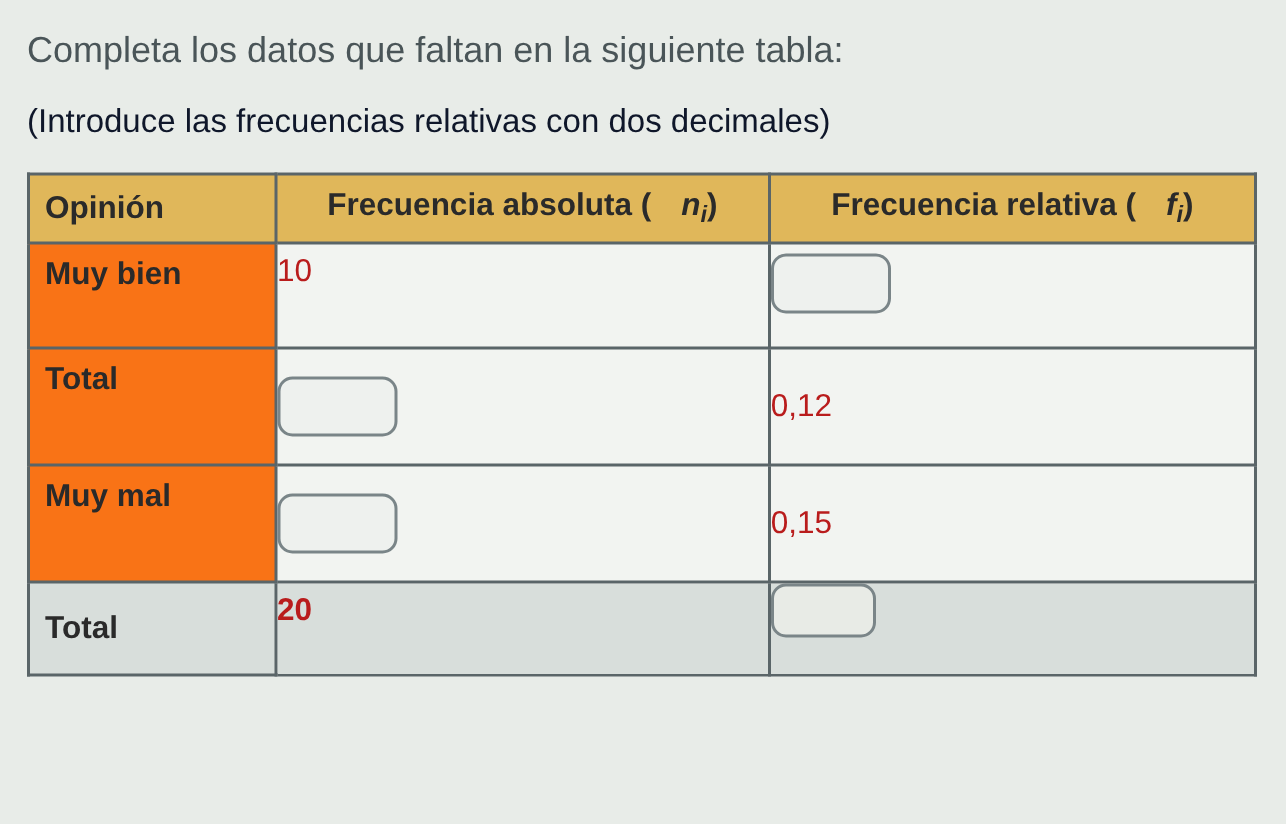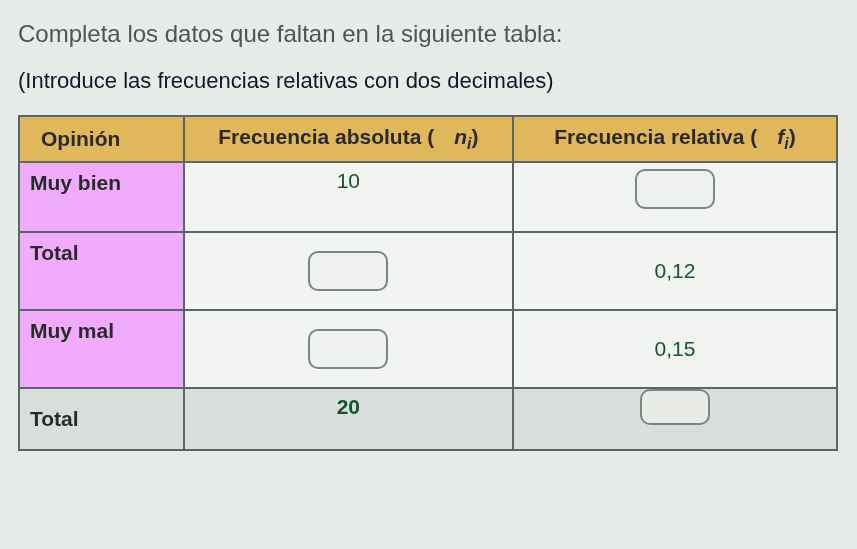--- a/index.html
+++ b/index.html
@@ -35,54 +35,53 @@
       border: 2px solid #5a6568;
       padding: 0;
       vertical-align: middle;
     }
     th {
       background: #e0b75a;
       font-weight: bold;
       font-size: 21px;
       color: #2a2a2a;
       text-align: left;
-      padding: 8px 21px;
+      padding: 8px 10px;
       height: 36px;
     }
     th.center {
       text-align: center;
     }
     .col-opinion {
       width: 165px;
     }
     .col-abs {
       width: 330px;
     }
     .col-rel {
       width: 325px;
     }
     .row-label {
-      background: #f0abfc;
+      background: #f97316;
       font-weight: bold;
       font-size: 21px;
       color: #2a2a2a;
       padding: 8px 10px;
       vertical-align: top;
     }
     .row-total {
       background: #d8dedb;
       font-weight: bold;
       font-size: 21px;
       color: #2a2a2a;
       padding: 8px 10px;
     }
     .data-cell {
-      text-align: center;
       font-size: 21px;
-      color: #14532d;
+      color: #b91c1c;
       height: 78px;
       position: relative;
     }
     .first-row .data-cell {
       height: 70px;
       vertical-align: top;
       padding-top: 6px;
     }
     .first-row .row-label {
       height: 70px;

